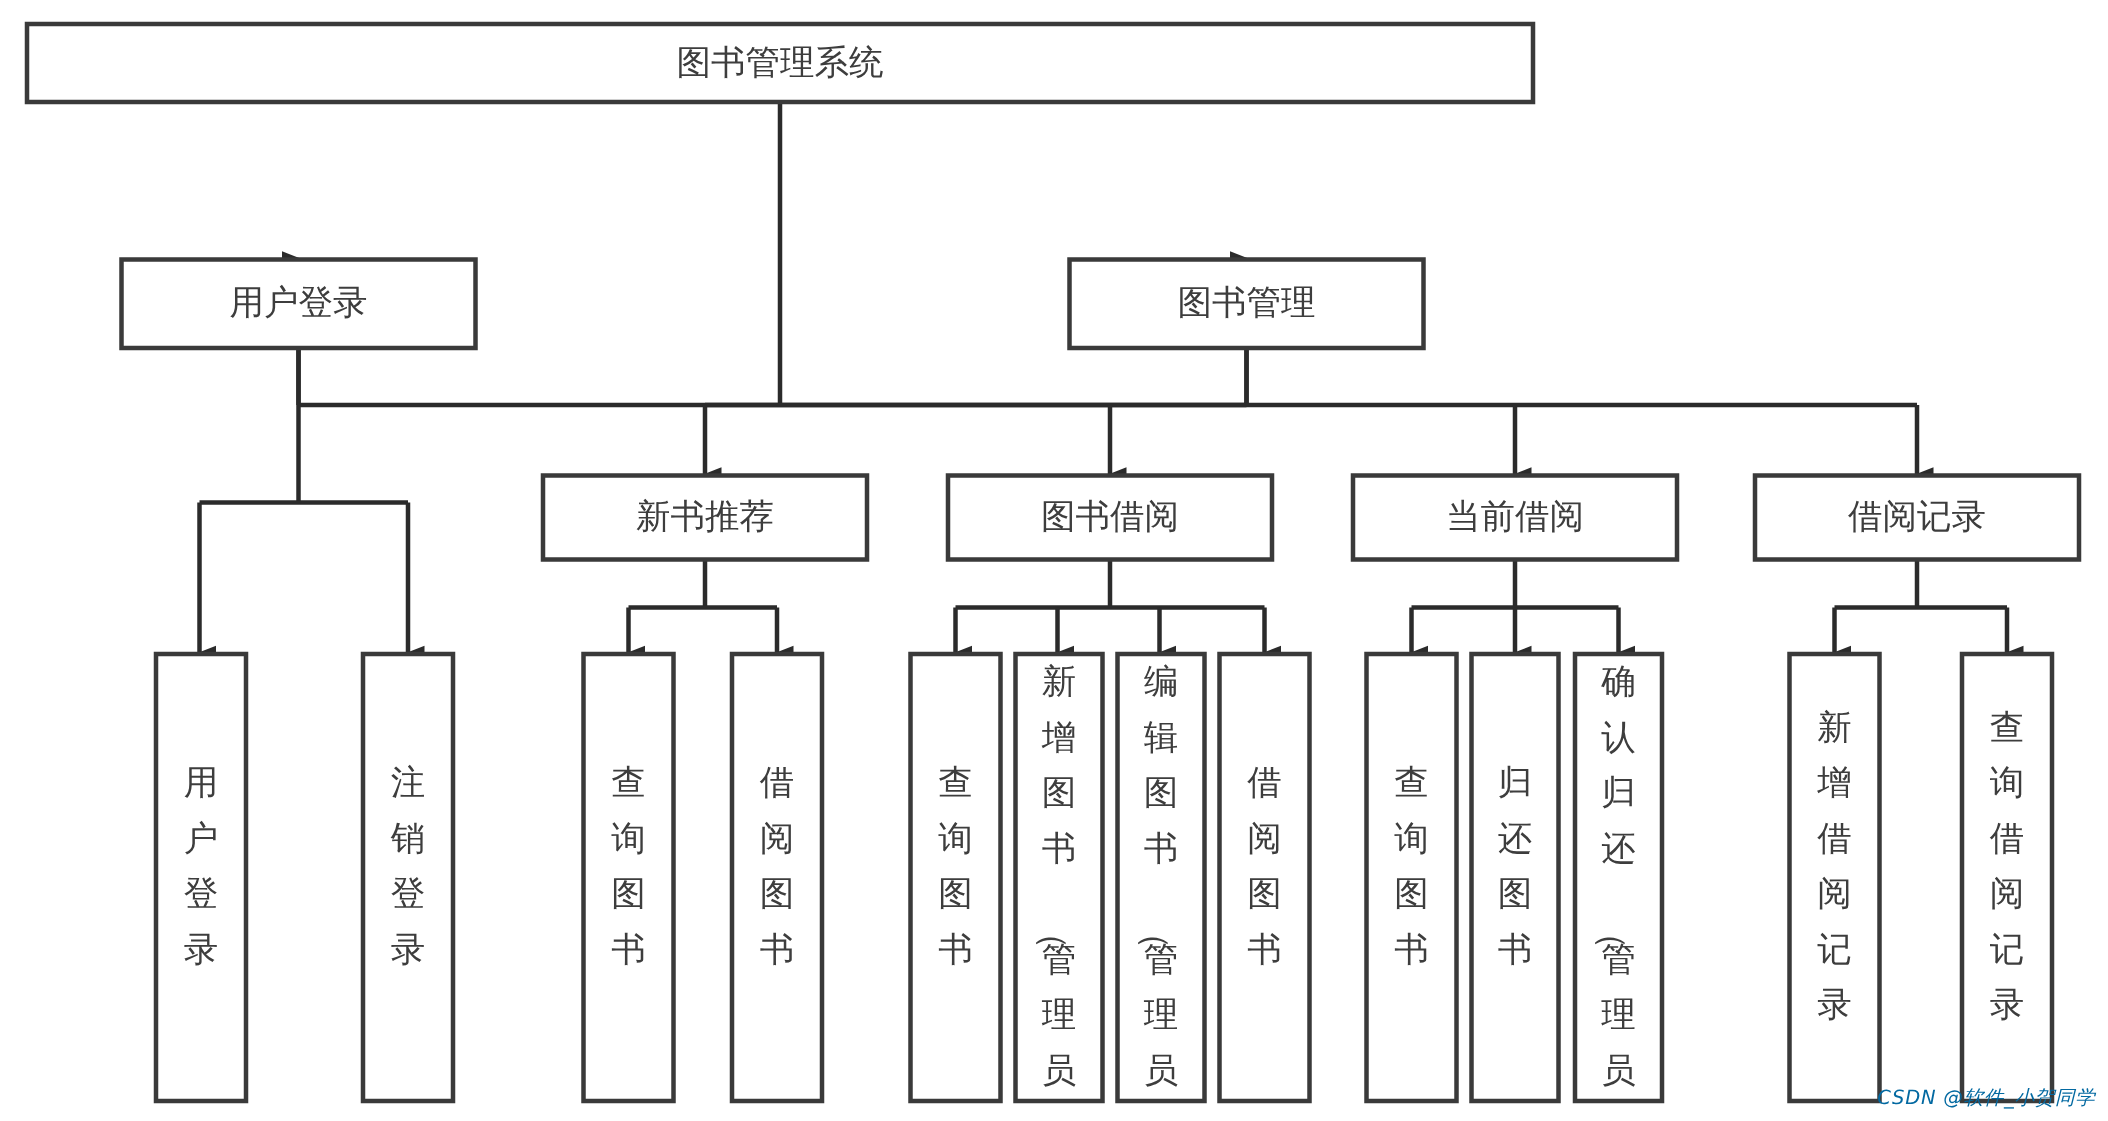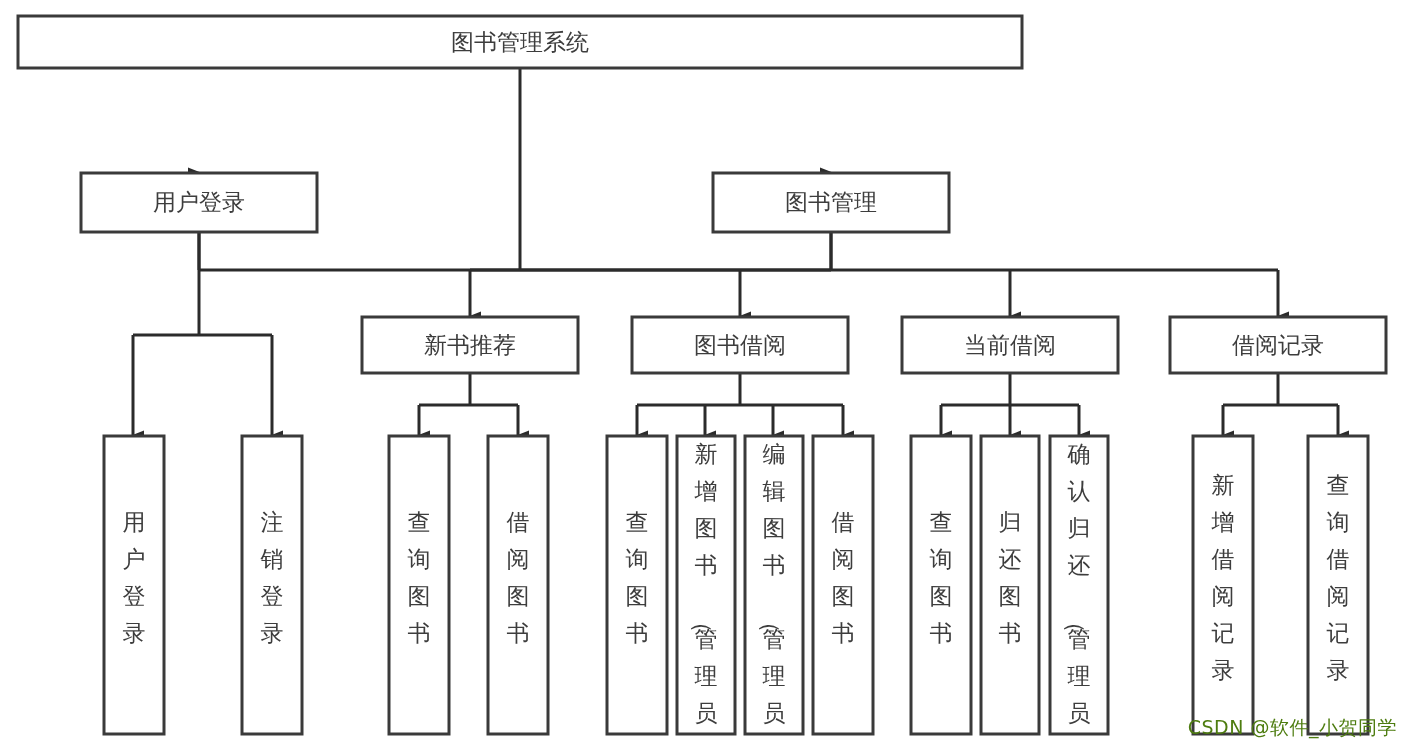--- a/index.html
+++ b/index.html
@@ -16,23 +16,23 @@
     text-anchor:middle;dominant-baseline:middle;
   }
   .leaf-label{
     fill:#3d3d3d;font-size:23px;
     font-family:"DejaVu Sans","Liberation Sans",sans-serif;
     text-anchor:middle;
   }
   .edge{stroke:#2b2b2b;stroke-width:3;fill:none;}
   .watermark{
     position:absolute;right:8px;bottom:6px;
-    color:#4d7c0f;font-size:19px;letter-spacing:.5px;
+    color:#0369a1;font-size:13px;letter-spacing:.5px;
     font-family:"DejaVu Sans","Liberation Sans",sans-serif;
-    white-space:nowrap;user-select:none;
+    white-space:nowrap;user-select:none;font-style:italic;
   }
 </style>
 </head>
 <body>
 
 <div id="diagram-root">
 
   <svg id="tree" viewBox="0 0 1405 747">
     <defs>
       <marker id="arrow" viewBox="0 0 10 12" refX="5" refY="11" markerWidth="10" markerHeight="12" orient="auto-start-reverse" markerUnits="userSpaceOnUse">

